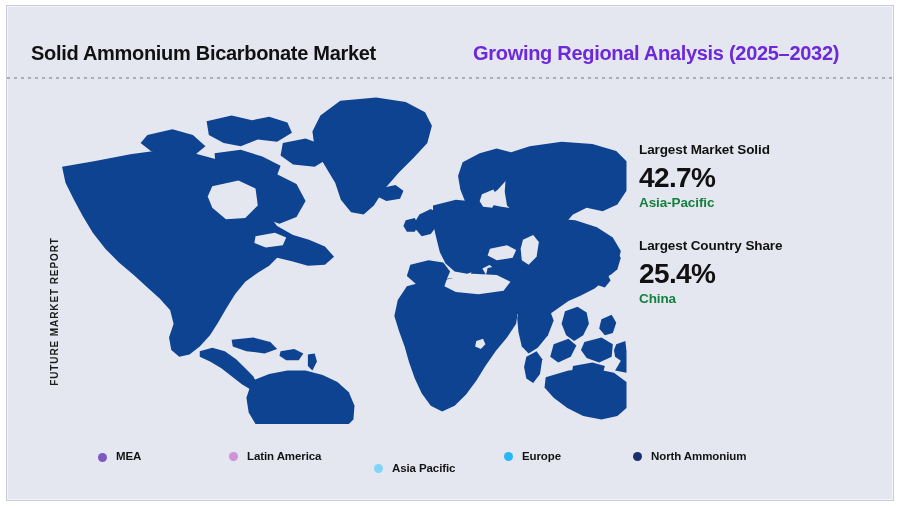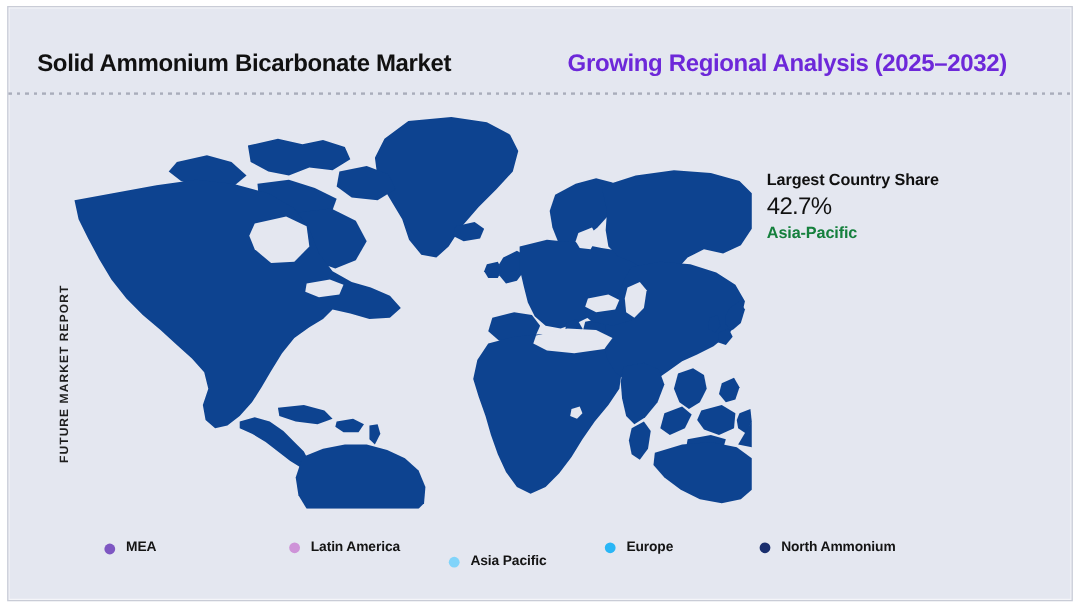--- a/index.html
+++ b/index.html
@@ -103,22 +103,22 @@
   }
   .stat-block { margin-bottom: 28px; }
   .stat-label {
     font-size: 13.5px;
     font-weight: 700;
     color: #101010;
     letter-spacing: -0.1px;
     margin-bottom: 4px;
   }
   .stat-value {
-    font-size: 20px;
-    font-weight: 400;
+    font-size: 28px;
+    font-weight: 700;
     color: #111111;
     letter-spacing: -0.6px;
     line-height: 1.18;
   }
   .stat-sub {
     font-size: 13.5px;
     font-weight: 700;
     color: #15803d;
     letter-spacing: -0.1px;
     margin-top: 1px;
@@ -233,32 +233,37 @@
           <path d="M272 162 L318 152 L348 166 L352 196 L330 218 L296 220 L272 200 L264 180 Z"></path>
           <path d="M746 176 L766 168 L774 182 L764 200 L748 198 L742 188 Z"></path>
           <path d="M684 326 L730 316 L772 318 L796 330 L784 346 L740 352 L700 348 L680 338 Z"></path>
           <path d="M736 434 L748 430 L752 440 L744 448 L734 444 Z"></path>
         </g>
       </svg>
     </div>
 
     <div class="stats">
       <div class="stat-block">
-        <div class="stat-label">Largest Country Share</div>
+        <div class="stat-label">Largest Market Solid</div>
         <div class="stat-value">42.7%</div>
         <div class="stat-sub">Asia-Pacific</div>
       </div>
+      <div class="stat-block">
+        <div class="stat-label">Largest Country Share</div>
+        <div class="stat-value">25.4%</div>
+        <div class="stat-sub">China</div>
+      </div>
     </div>
 
     <div class="legend">
-      <div class="legend-item" style="left:0px;align-items:flex-end;">
+      <div class="legend-item" style="left:11px;align-items:flex-end;">
         <span class="legend-dot" style="background: rgb(126, 87, 194);"></span>
         <span class="legend-text">MEA</span>
       </div>
-      <div class="legend-item" style="left:142px;margin-left:12px;">
+      <div class="legend-item" style="left:142px;">
         <span class="legend-dot" style="background: rgb(206, 147, 216);"></span>
         <span class="legend-text">Latin America</span>
       </div>
       <div class="legend-item" style="left:287px;margin-top:12px;">
         <span class="legend-dot" style="background: rgb(129, 212, 250);"></span>
         <span class="legend-text">Asia Pacific</span>
       </div>
       <div class="legend-item" style="left:417px;">
         <span class="legend-dot" style="background: rgb(41, 182, 246);"></span>
         <span class="legend-text">Europe</span>

